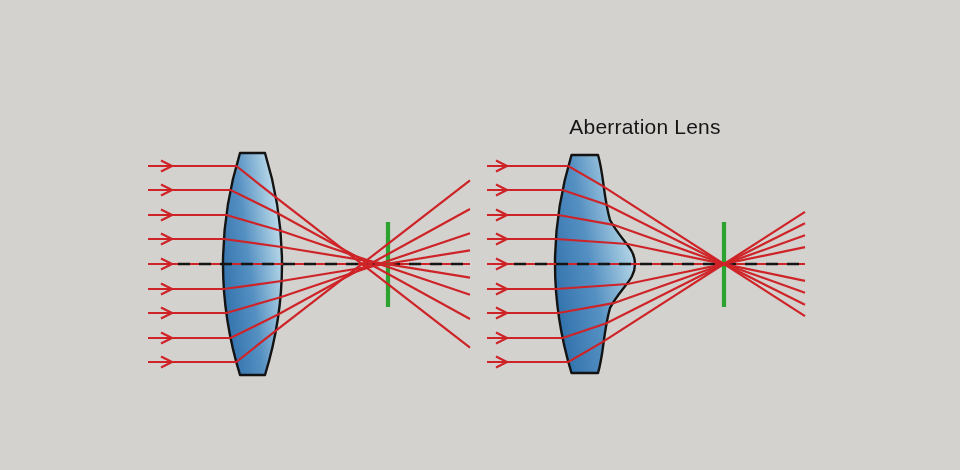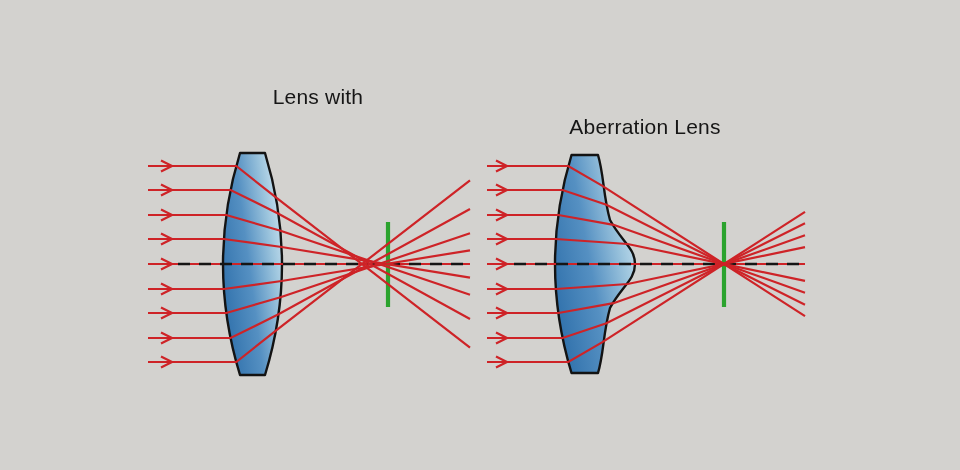--- a/index.html
+++ b/index.html
@@ -77,19 +77,18 @@
         <polyline points="496,233.5 507,239 496,244.5" fill="none" stroke="#ce2327" stroke-width="2.2"></polyline>
         <polyline points="496,258.5 507,264 496,269.5" fill="none" stroke="#ce2327" stroke-width="2.2"></polyline>
         <polyline points="496,283.5 507,289 496,294.5" fill="none" stroke="#ce2327" stroke-width="2.2"></polyline>
         <polyline points="496,307.5 507,313 496,318.5" fill="none" stroke="#ce2327" stroke-width="2.2"></polyline>
         <polyline points="496,332.5 507,338 496,343.5" fill="none" stroke="#ce2327" stroke-width="2.2"></polyline>
         <polyline points="496,356.5 507,362 496,367.5" fill="none" stroke="#ce2327" stroke-width="2.2"></polyline>
       </g>
     </svg>
 
   <div class="fig-title" id="title-left" style="color: rgb(22, 22, 22);">
-    <div>Lens with</div>
   </div>
 
   <div class="fig-title" id="title-right" style="color: rgb(22, 22, 22);">
     <div>Aberration Lens</div>
   </div>
 </div>
 
 </body></html>

